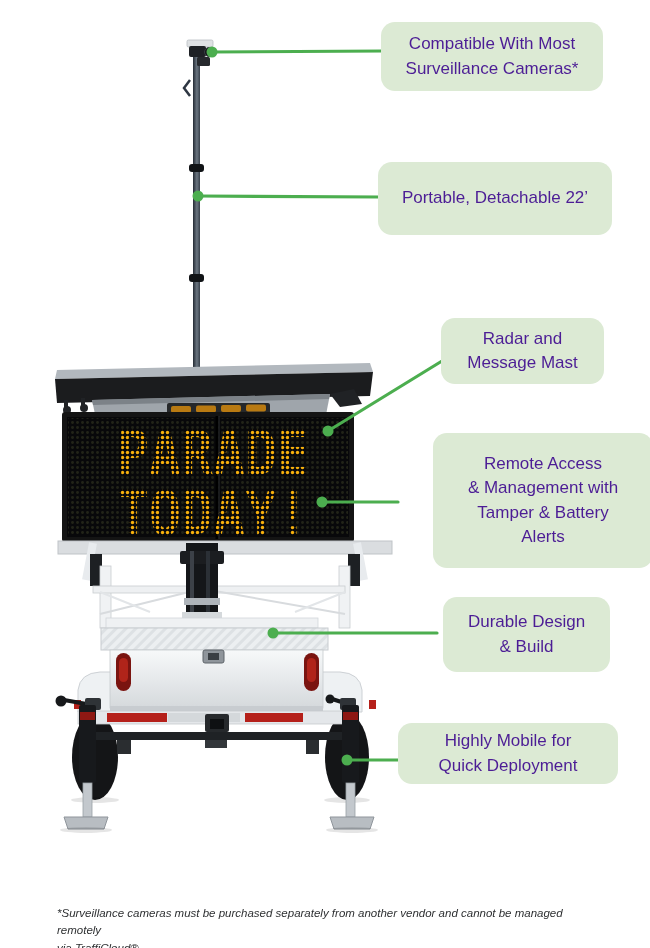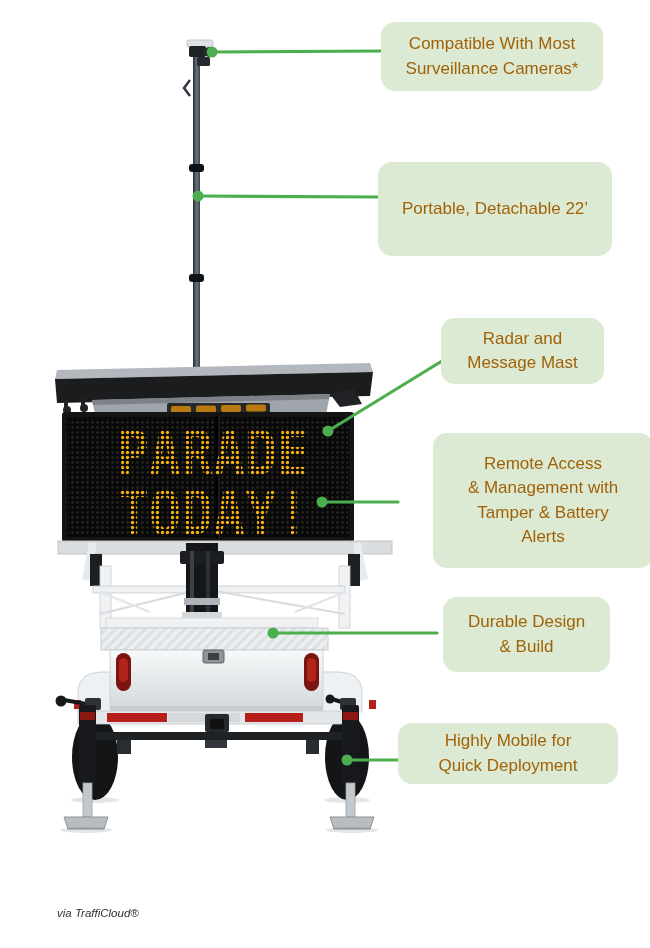--- a/index.html
+++ b/index.html
@@ -6,25 +6,25 @@
   #canvas{
     position:relative;width:650px;height:948px;background:#ffffff;overflow:hidden;
     font-family:"Liberation Sans",sans-serif;
   }
   #scene{position:absolute;left:0;top:0;}
   .callout{
     position:absolute;
     background:var(--callout-bg,#dcead4);
     border-radius:14px;
     display:flex;flex-direction:column;justify-content:center;align-items:center;
-    text-align:center;color:#a16207;font-size:17px;line-height:1.42;
+    text-align:center;color:#4c1d95;font-size:17px;line-height:1.42;
   }
   .callout div{white-space:nowrap;}
   .c1{left:381px;top:22px;width:222px;height:69px;}
-  .c2{left:378px;top:162px;width:234px;height:94px;text-align:right;}
+  .c2{left:378px;top:162px;width:234px;height:73px;text-align:right;}
   .c3{left:441px;top:318px;width:163px;height:66px;}
   .c4{left:397px;top:433px;width:220px;height:135px;margin-left:36px;}
   .c5{left:435px;top:597px;width:167px;height:75px;margin-left:8px;}
   .c6{left:398px;top:723px;width:220px;height:61px;}
   .footnote{
     position:absolute;left:57px;top:905px;width:548px;
     font-style:italic;font-size:11.5px;line-height:1.5;color:#2e3032;
   }
 </style>
 </head>
@@ -227,16 +227,17 @@
   <div class="callout c5">
     <div>Durable Design</div>
     <div>&amp; Build</div>
   </div>
   <div class="callout c6">
     <div>Highly Mobile for</div>
     <div>Quick Deployment</div>
   </div>
 
   <div class="footnote">
+    <div>*Surveillance cameras must be purchased separately from another vendor and cannot be managed remotely</div>
     <div>via TraffiCloud®</div>
   </div>
 
 </div>
 
 </body></html>

